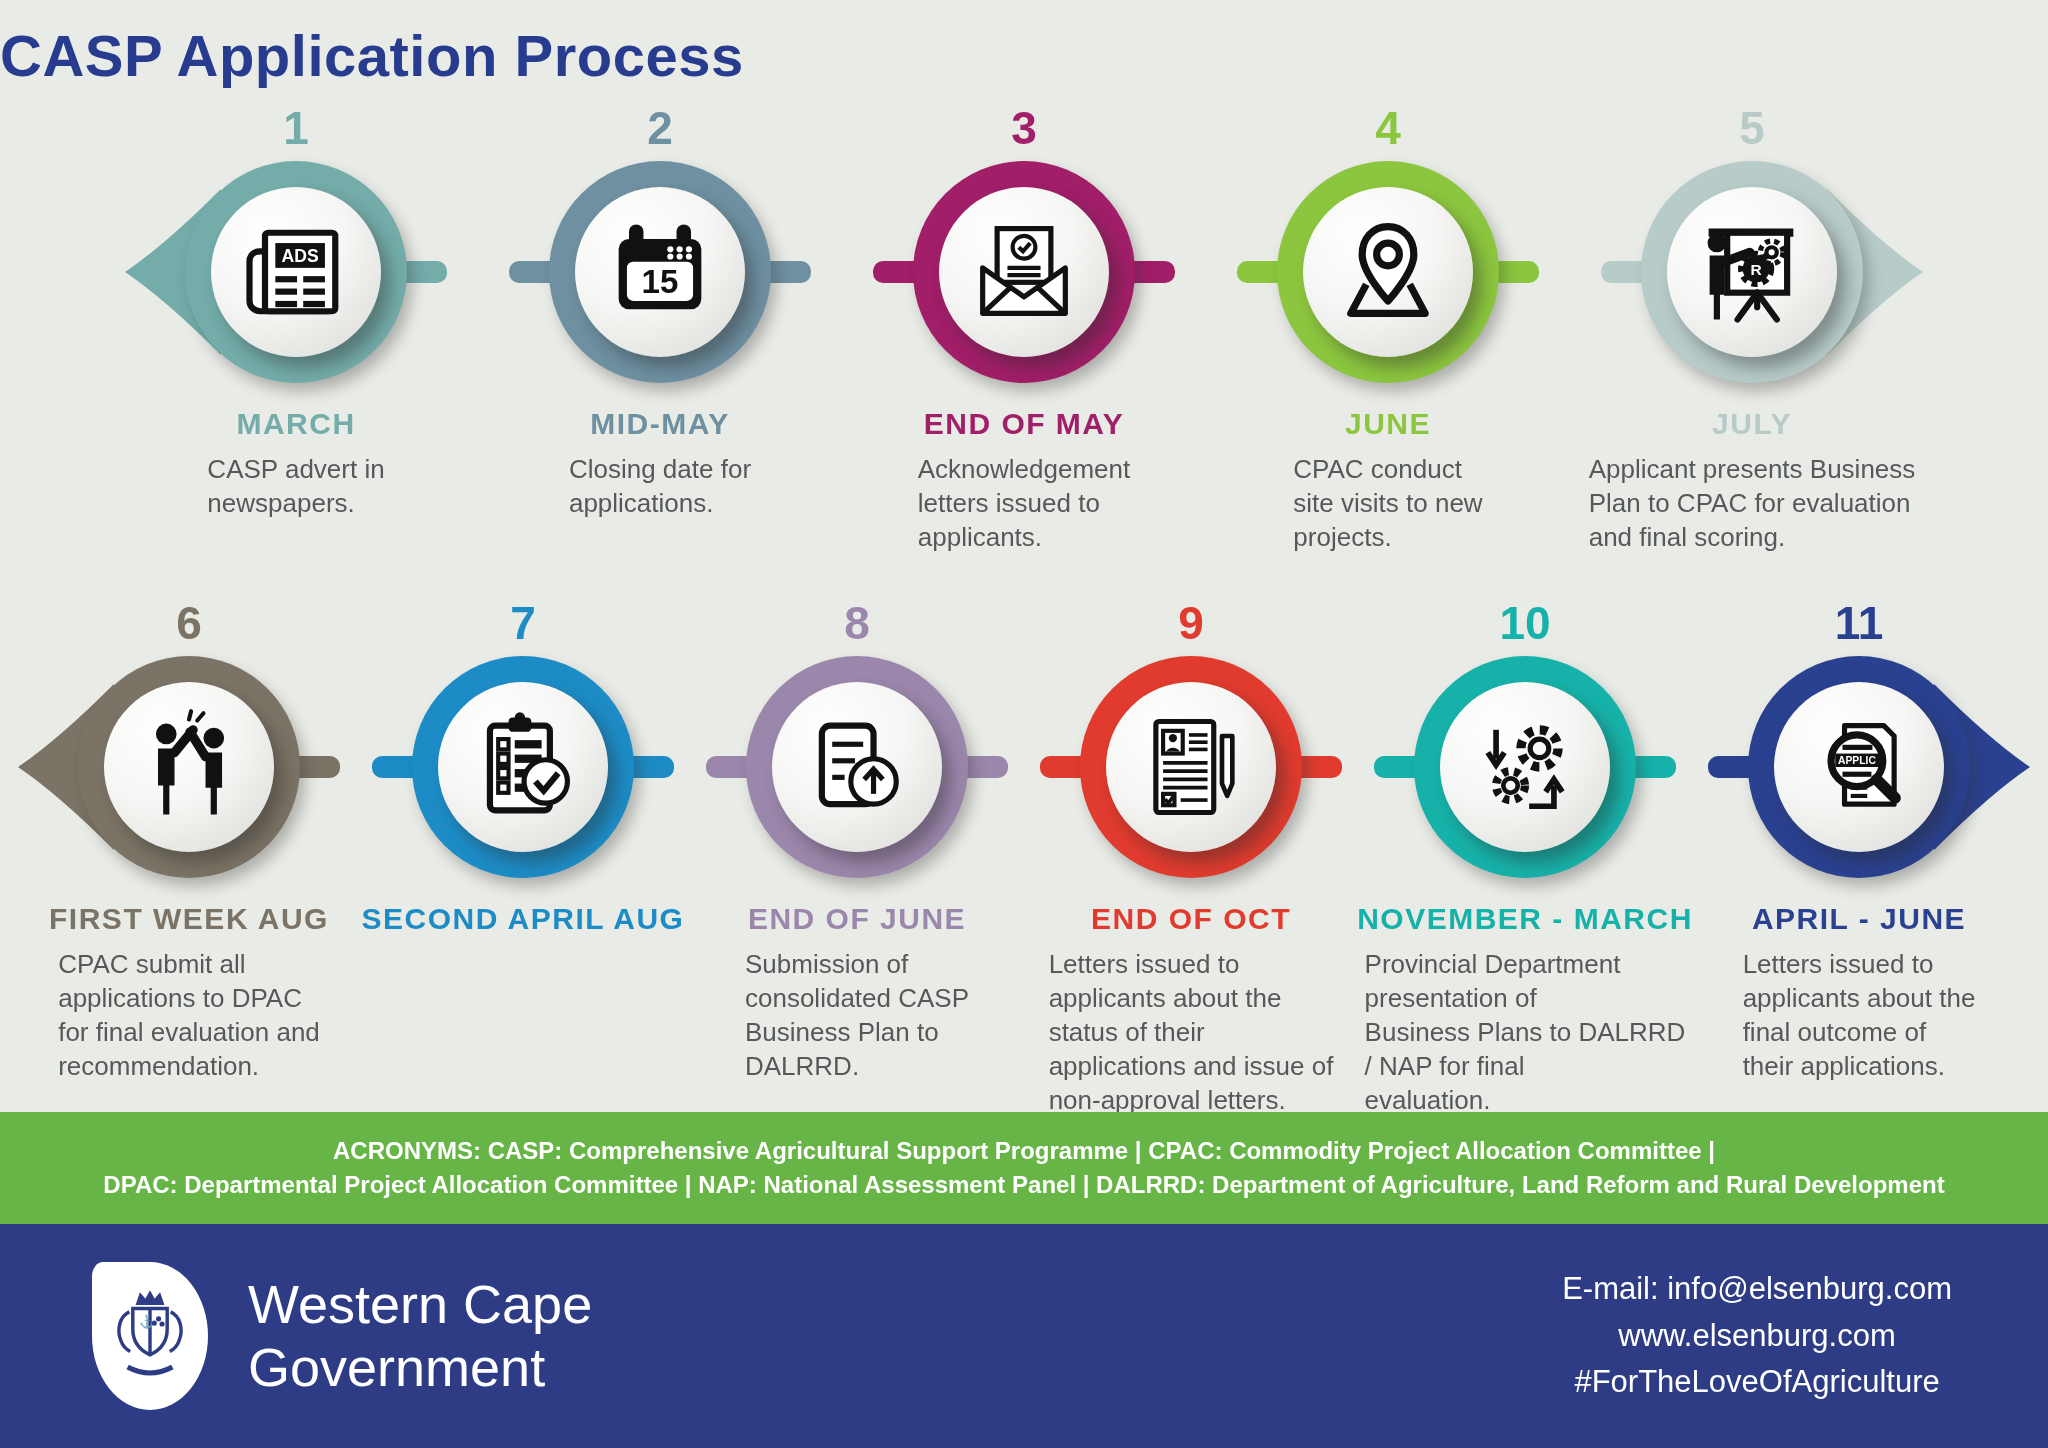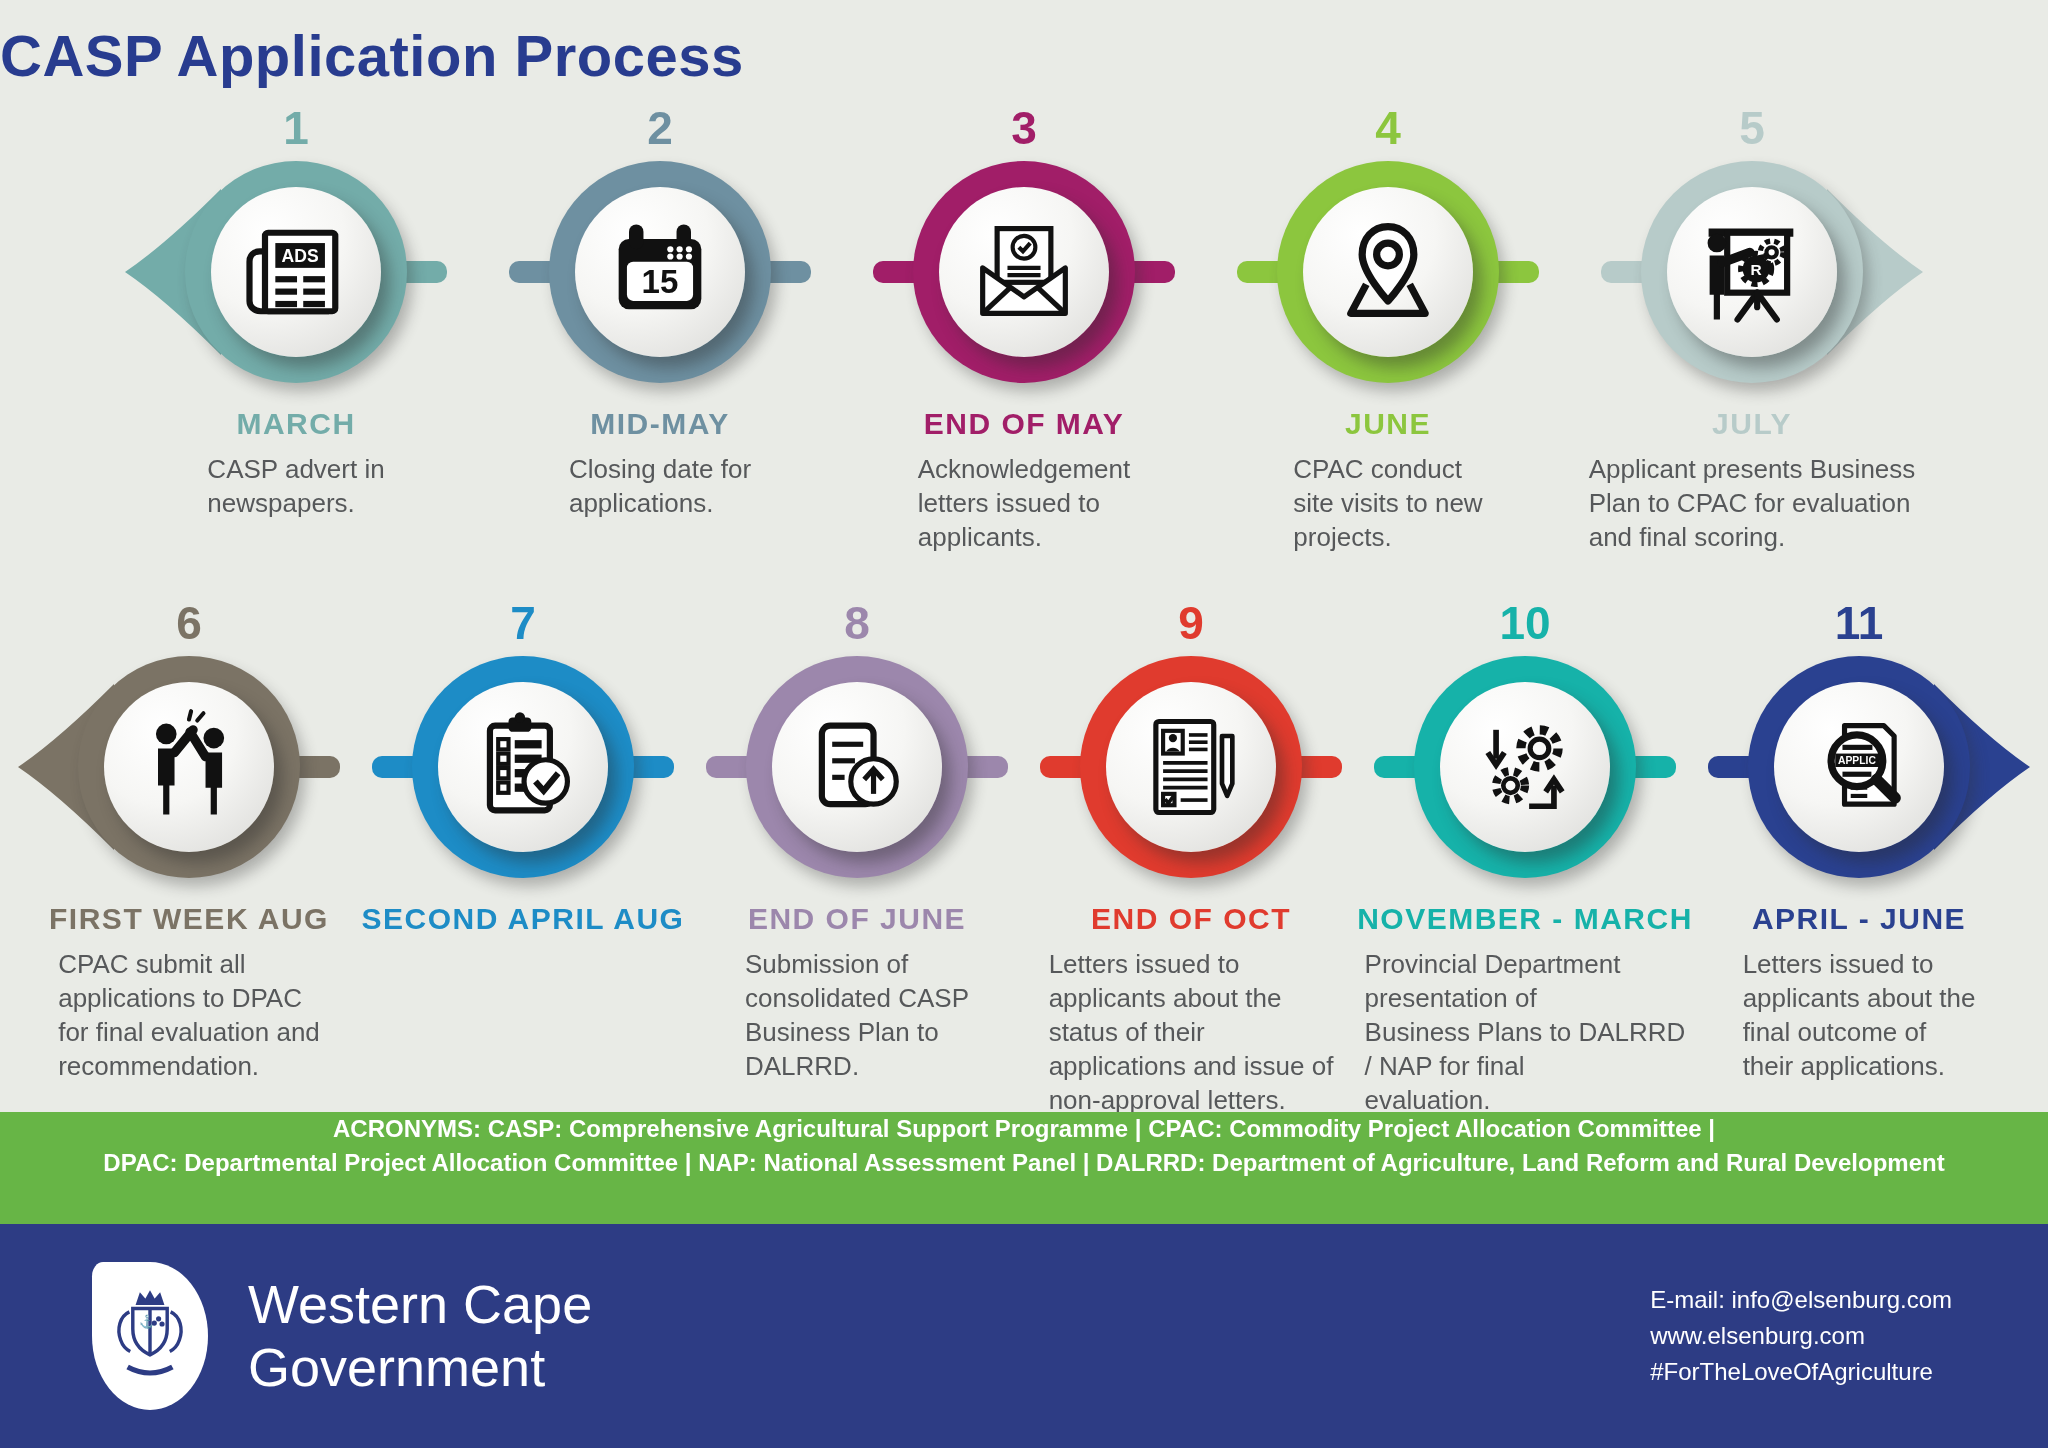--- a/index.html
+++ b/index.html
@@ -28,27 +28,27 @@
   .tip{position:absolute;top:calc(50% - 89px);width:96px;height:178px;}
   .tip-l{left:-60px;}
   .tip-r{right:-60px;}
   .tip path{fill:var(--c);}
   .month{margin-top:24px;font-size:30px;font-weight:bold;letter-spacing:1.5px;
          color:var(--c);white-space:nowrap;}
   .desc{margin-top:12px;font-size:26px;line-height:1.3;color:#56585a;
         white-space:pre-line;text-align:left;}
   .acronym-bar{position:absolute;top:1112px;height:112px;left:0;right:0;
         background:var(--green,#67b546);color:#fff;display:flex;flex-direction:column;
-        text-align:center;font-weight:bold;font-size:24px;line-height:1.4;}
+        justify-content:center;text-align:center;font-weight:bold;font-size:24px;line-height:1.4;}
   .footer{position:absolute;top:1224px;bottom:0;left:0;right:0;background:var(--navy,#2d3c84);
         display:flex;align-items:center;padding:0 96px 0 92px;box-sizing:border-box;}
   .logo{width:116px;height:148px;background:#fff;border-radius:10% 52% 52% 52%;
         display:flex;align-items:center;justify-content:center;margin-right:40px;flex:0 0 auto;}
   .org{color:#fff;font-size:54px;line-height:1.16;}
-  .contact{margin-left:auto;text-align:left;color:#fff;font-size:24px;line-height:1.5;}
+  .contact{margin-left:auto;text-align:center;color:#fff;font-size:31px;line-height:1.5;}
 </style>
 </head>
 <body>
 
 <div class="page">
 
   <div class="title">CASP Application Process</div>
 
   <div class="row row1">
 

